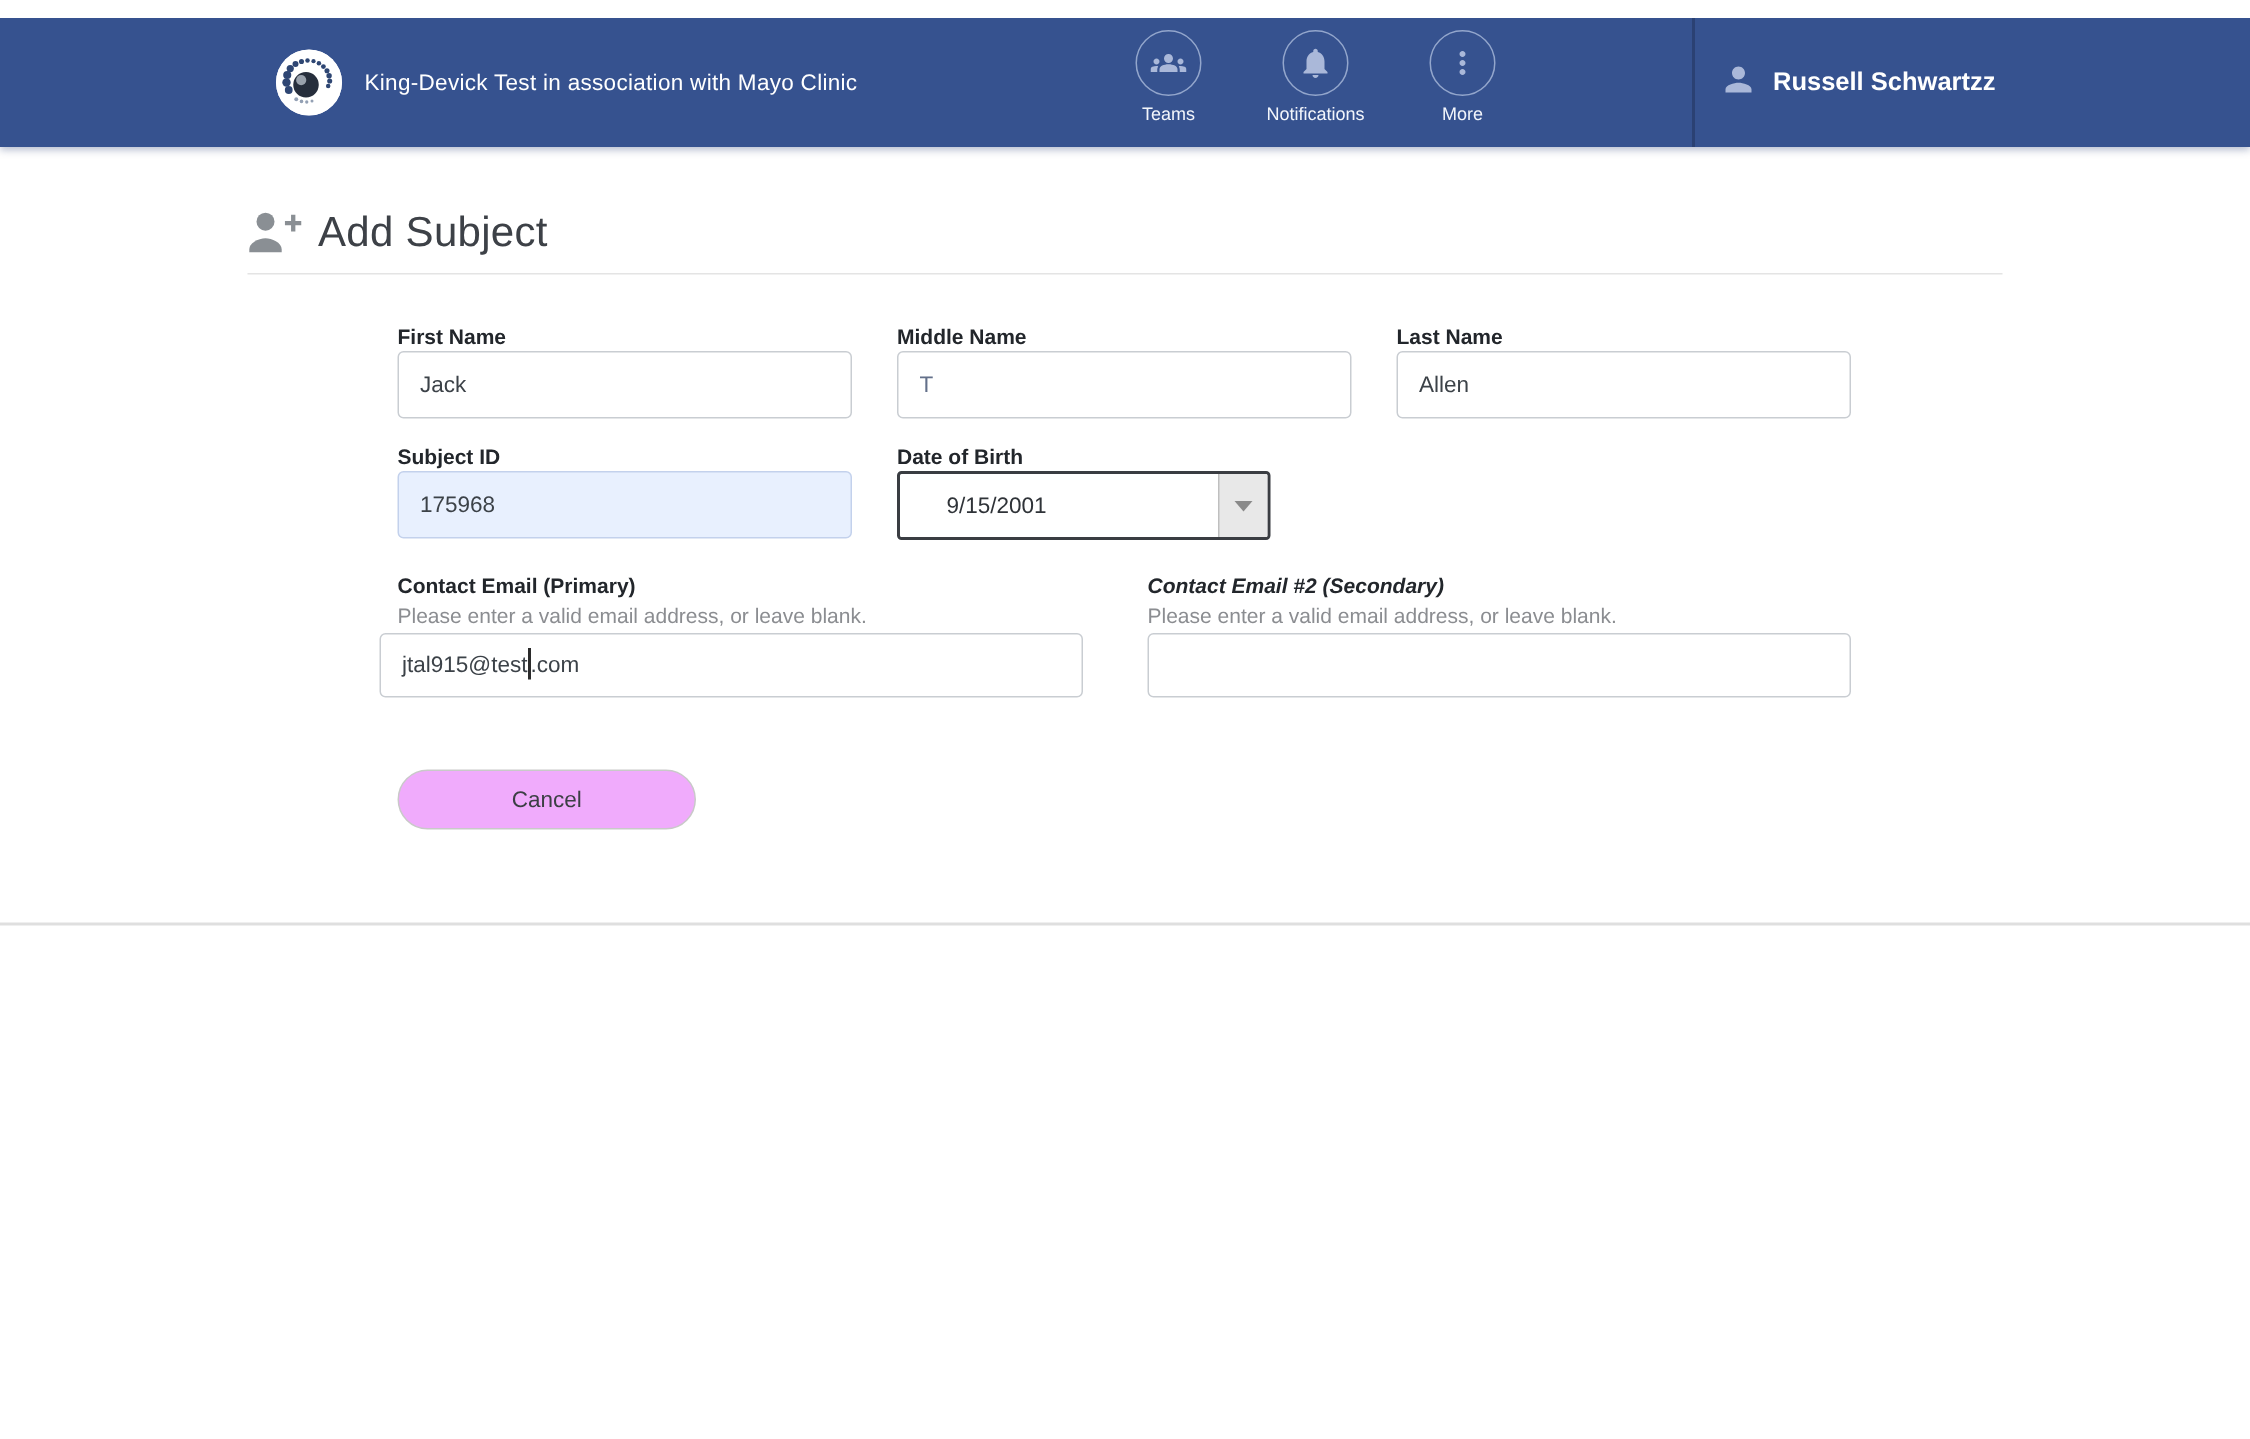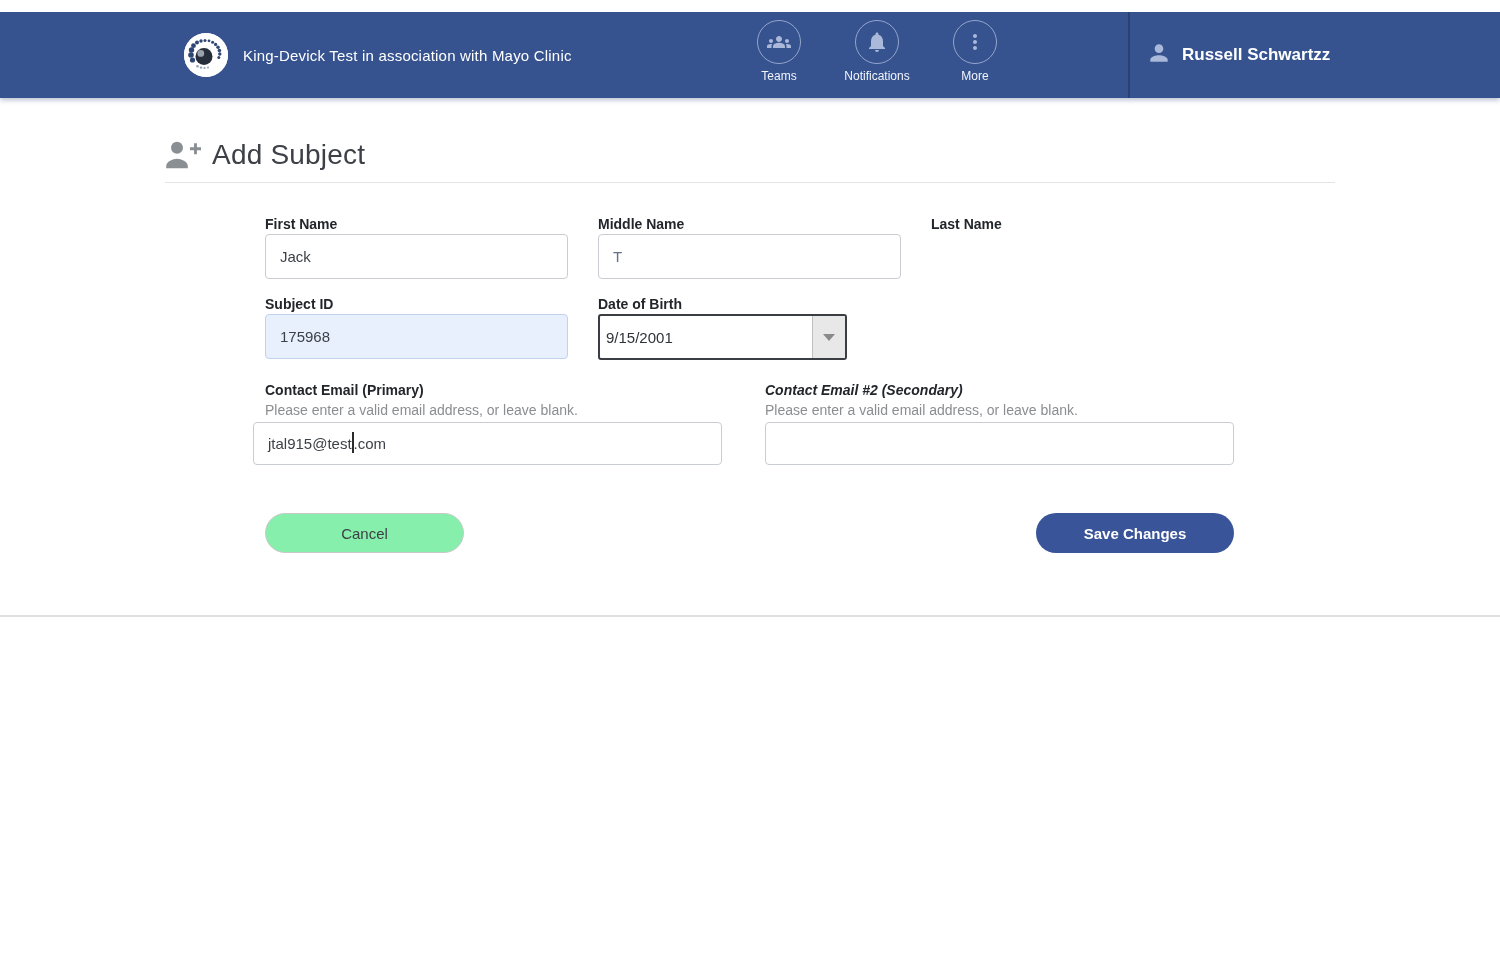--- a/index.html
+++ b/index.html
@@ -41,27 +41,27 @@
   .tbox { position:absolute; height:45px; background:#fff; border:1px solid #c9cdd2; border-radius:4px;
           display:flex; align-items:center; padding:0 14px; font-size:15px; color:#3c4248; cursor:text; }
   .tbox--autofill { background:#e8f0fe; border-color:#c3d1ec; }
   .tbox--email { height:43px; }
   .val-muted { color:#63708a; }
 
   .caret { display:inline-block; width:2px; height:21px; background:#2b2b2b; vertical-align:middle; margin:0 0 2px 0; }
 
   .dob { position:absolute; left:598px; top:302px; width:249px; height:46px; border:2px solid #3a3d42;
          border-radius:3px; background:#fff; display:flex; align-items:stretch; cursor:pointer; overflow:hidden; }
-  .dob-value { flex:1; display:flex; align-items:center; padding-left:6px; font-size:15px; color:#2f3338; }
+  .dob-value { flex:1; display:flex; align-items:center; padding-left:31px; font-size:15px; color:#2f3338; }
   .dob-btn { width:33px; background:#e8e8e8; border-left:1px solid #bfbfbf; display:flex; align-items:center; justify-content:center; cursor:pointer; }
   .dob-arrow { width:0; height:0; border-left:6px solid transparent; border-right:6px solid transparent; border-top:7px solid #8a8a8a; }
 
   .btn { position:absolute; top:501px; height:40px; border-radius:20px; display:flex; align-items:center;
          justify-content:center; font-size:15px; cursor:pointer; }
-  .btn-cancel { left:265px; width:199px; background:#86efac; border:1px solid #c9c9c9; color:#3b3f44; }
+  .btn-cancel { left:265px; width:199px; background:#f0abfc; border:1px solid #c9c9c9; color:#3b3f44; }
   .btn-save { left:1036px; width:198px; background:#3a5499; color:#ffffff; font-weight:bold; }
 </style>
 </head>
 <body>
 
 <div class="screen">
 
   <div class="header">
 
     <div class="brand">
@@ -154,20 +154,23 @@
   <div class="tbox" style="left:265px; top:222px; width:303px;">
     <span>Jack</span>
   </div>
 
   <div class="field-label" style="left:598px; top:204px;">Middle Name</div>
   <div class="tbox" style="left:598px; top:222px; width:303px;">
     <span class="val-muted">T</span>
   </div>
 
   <div class="field-label" style="left:931px; top:204px;">Last Name</div>
+  <div class="tbox" style="left:931px; top:222px; width:303px;">
+    <span>Allen</span>
+  </div>
 
   <div class="field-label" style="left:265px; top:284px;">Subject ID</div>
   <div class="tbox tbox--autofill" style="left:265px; top:302px; width:303px;">
     <span>175968</span>
   </div>
 
   <div class="field-label" style="left:598px; top:284px;">Date of Birth</div>
   <div class="dob">
     <div class="dob-value">9/15/2001</div>
     <div class="dob-btn">
@@ -185,19 +188,16 @@
 
   <div class="field-label" style="left:765px; top:370px;font-style:italic;">Contact Email #2 (Secondary)</div>
   <div class="field-hint" style="left:765px; top:390px;">Please enter a valid email address, or leave blank.</div>
   <div class="tbox tbox--email" style="left:765px; top:410px; width:469px;">
     <span></span>
   </div>
 
   <div class="btn btn-cancel">
     <span>Cancel</span>
   </div>
-  <div class="btn btn-save">
-    <span>Save Changes</span>
-  </div>
 
   <div class="page-divider"></div>
 
 </div>
 
 </body></html>

